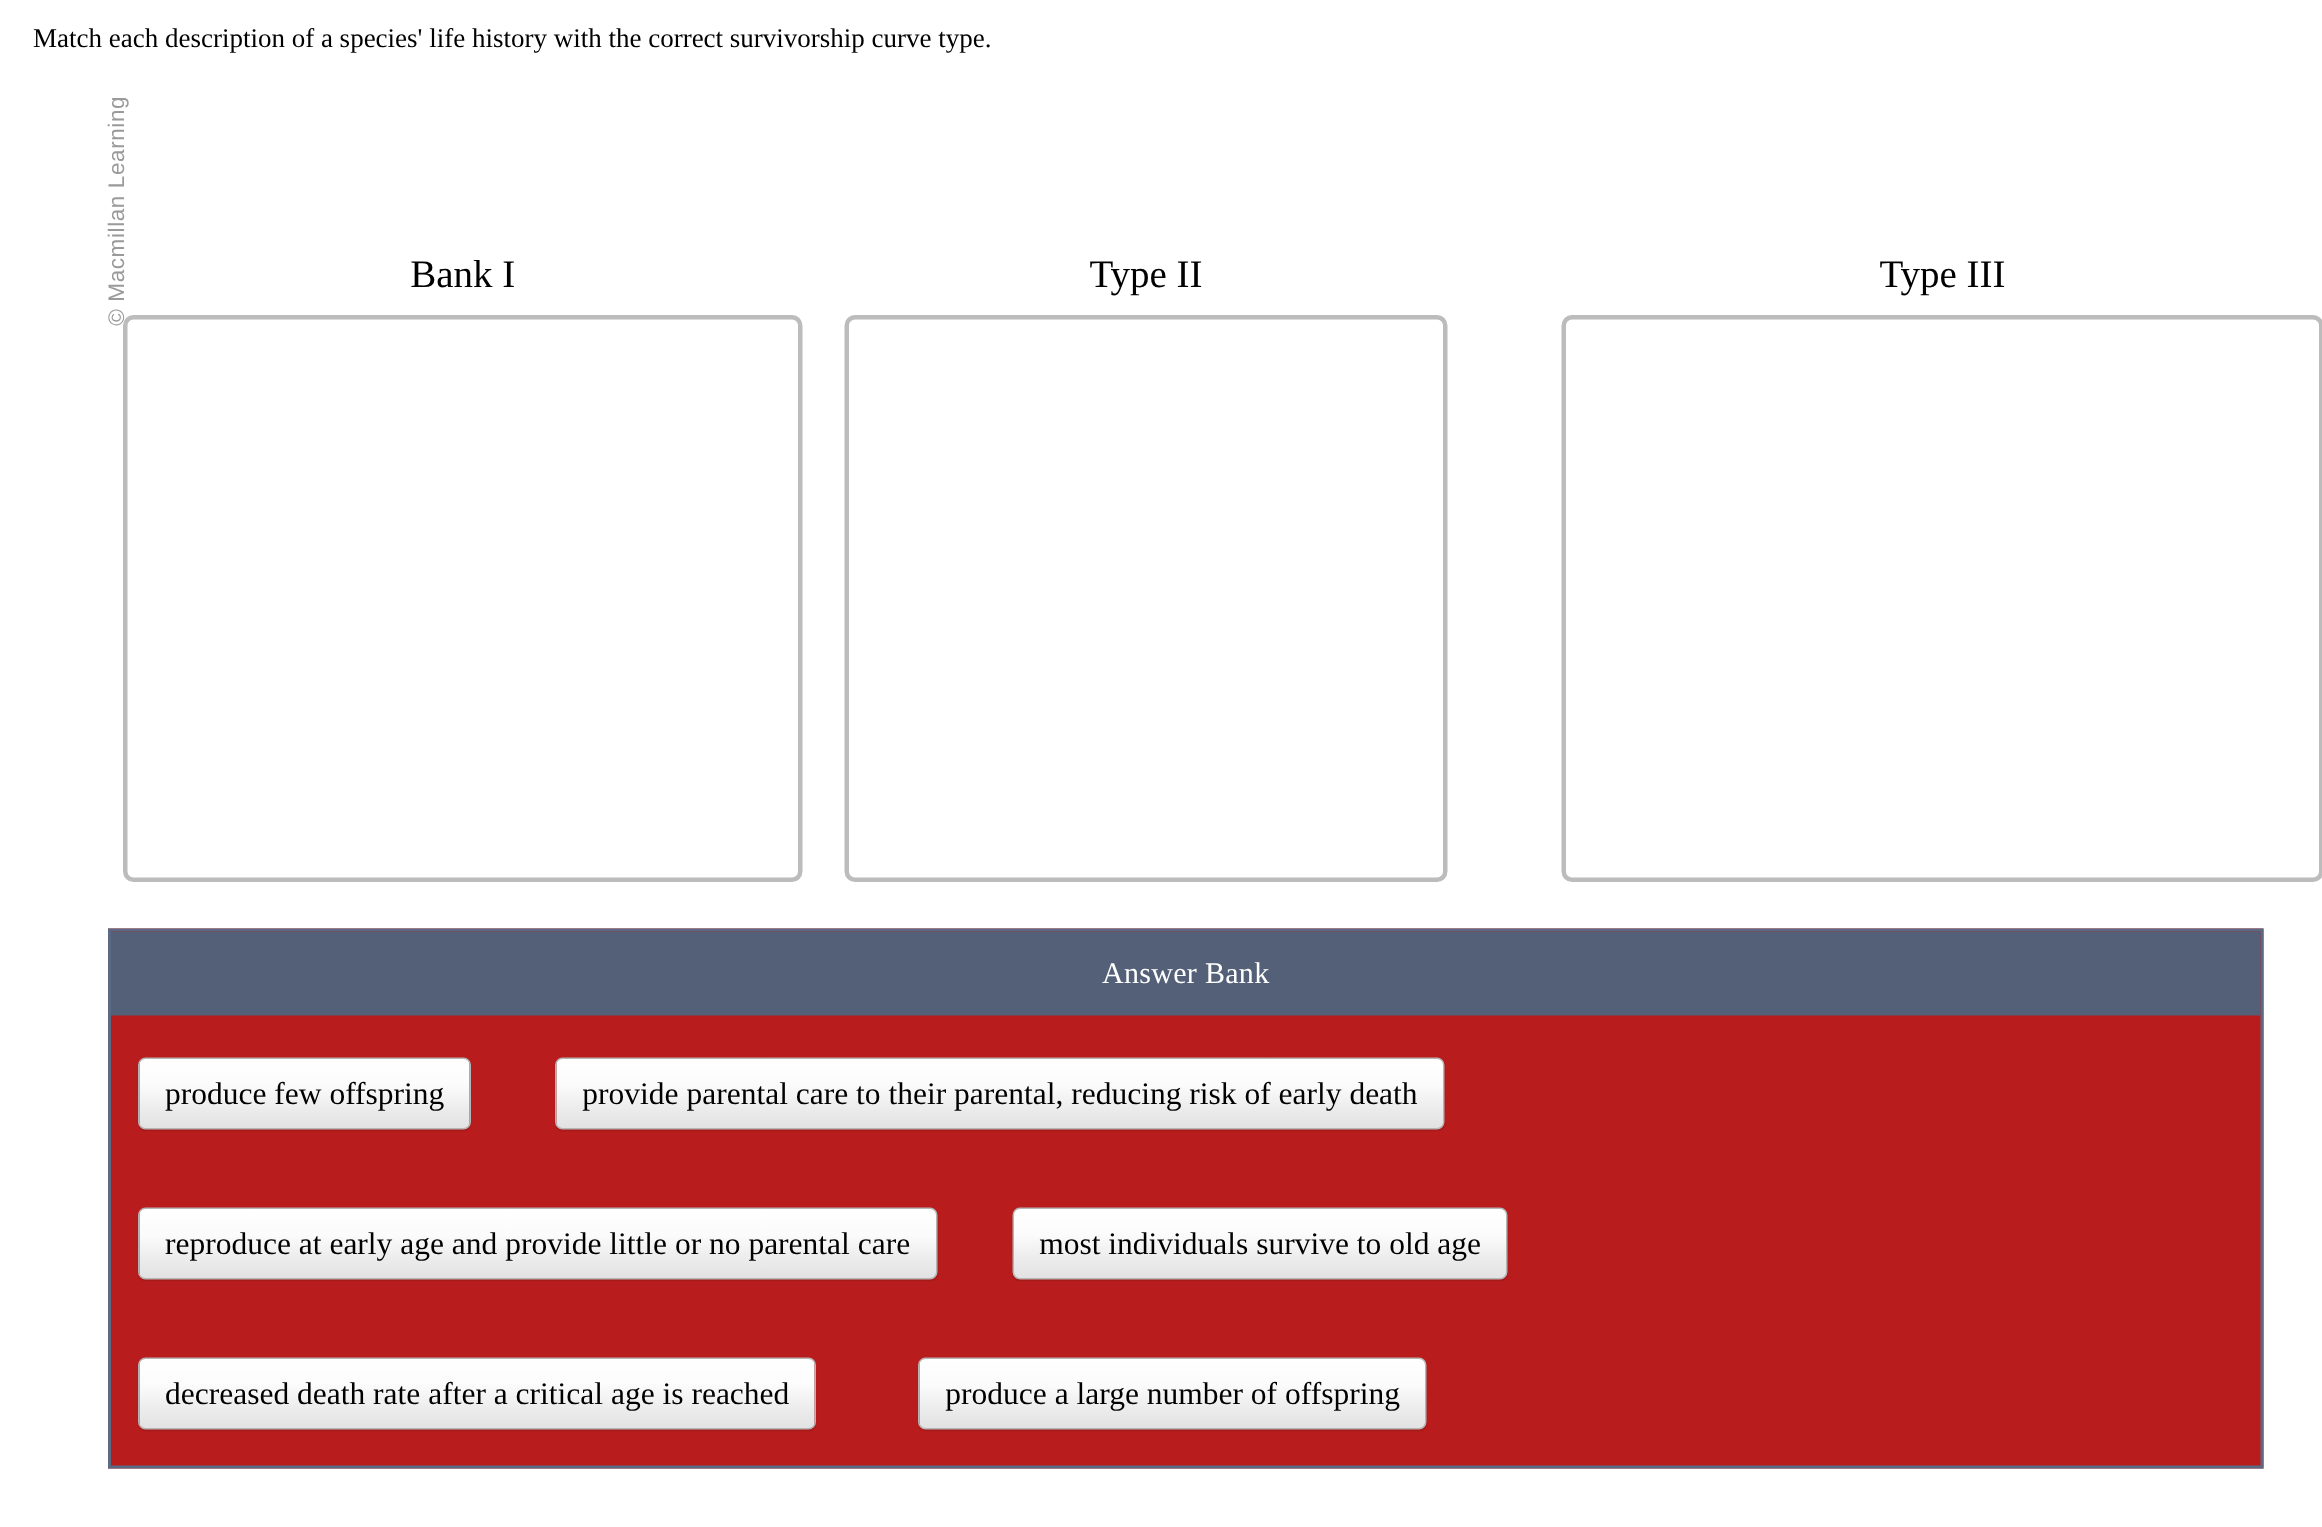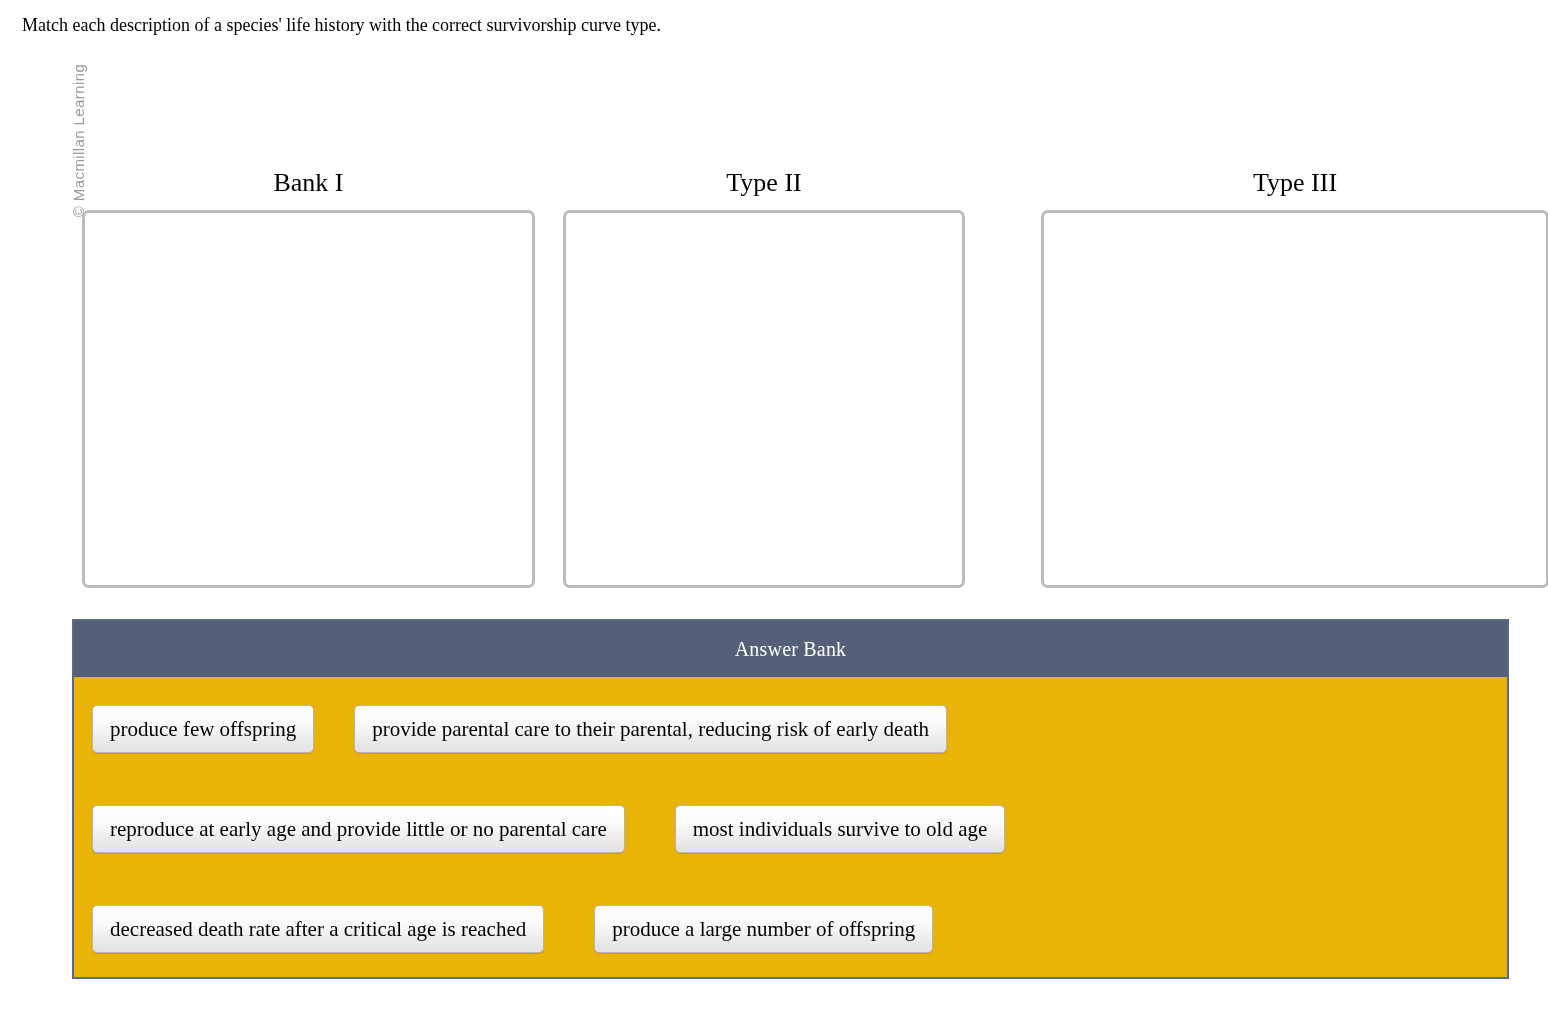--- a/index.html
+++ b/index.html
@@ -81,21 +81,21 @@
   }
 
   
   .answer-bank {
     position: absolute;
     left: 72px;
     top: 619px;
     width: 1437px;
     height: 360px;
     border: 2px solid #5a6a84;
-    background: #eab308;
+    background: #b91c1c;
     box-sizing: border-box;
   }
   .answer-bank-header {
     height: 56px;
     background: #536077;
     color: #ffffff;
     font-size: 20px;
     line-height: 56px;
     text-align: center;
     letter-spacing: 0.2px;
@@ -117,35 +117,35 @@
   .bank-row-0 { top: 28px; padding-left: 18px; }
   .bank-row-1 { top: 128px; padding-left: 18px; }
   .bank-row-2 { top: 228px; padding-left: 18px; }
 
   .tile {
     display: inline-flex;
     align-items: center;
     justify-content: center;
     height: 48px;
     padding: 0 17px;
-    margin-right: 40px;
+    margin-right: 56px;
     font-size: 21px;
     line-height: 48px;
     color: #000000;
     white-space: nowrap;
     background: linear-gradient(to bottom, #ffffff 0%, #fbfbfb 38%, #ececec 72%, #e2e2e2 100%);
     border: 1px solid #b5b5b5;
     border-radius: 5px;
     box-shadow: 0 1px 1px rgba(0,0,0,0.13);
     box-sizing: border-box;
     cursor: move;
     user-select: none;
   }
   .bank-row-1 .tile { margin-right: 50px; text-align: right; }
-  .bank-row-2 .tile { margin-right: 50px; }
+  .bank-row-2 .tile { margin-right: 68px; }
 </style>
 </head>
 <body>
 
 <div class="watermark">© Macmillan Learning</div>
 
 <div class="prompt">Match each description of a species' life history with the correct survivorship curve type.</div>
 
 <div class="zones">
 

